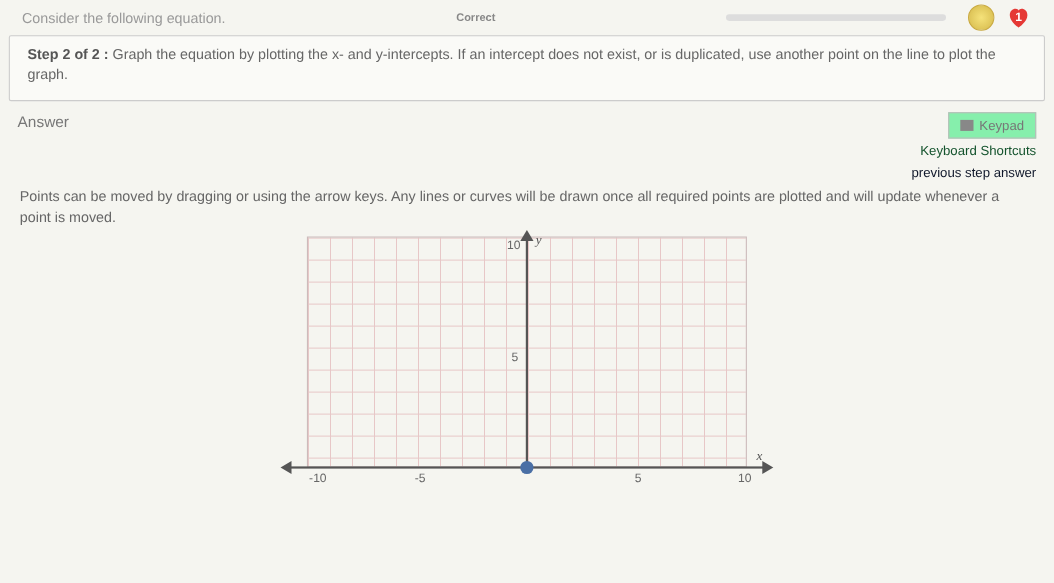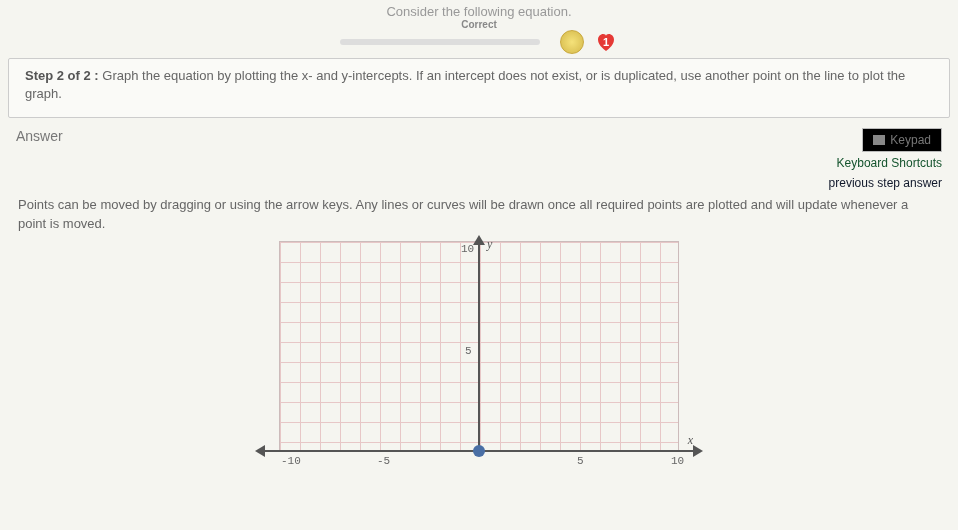--- a/index.html
+++ b/index.html
@@ -9,21 +9,20 @@
       color: #555;
       width: 958px;
       height: 530px;
       overflow: hidden;
     }
     .header-row {
       display: flex;
       justify-content: space-between;
       align-items: center;
       padding: 4px 20px;
-      flex-direction: column;
     }
     .correct-label {
       font-size: 10px;
       color: #888;
       font-weight: bold;
       text-align: center;
       flex: 1;
     }
     .status-icons {
       display: flex;
@@ -77,21 +76,21 @@
       display: flex;
       justify-content: space-between;
       align-items: flex-start;
     }
     .right-controls { text-align: right; }
     .keypad-btn {
       border: 1px solid #bbb;
       padding: 4px 10px;
       font-size: 12px;
       color: #777;
-      background: #000000;
+      background: #86efac;
       display: inline-flex;
       align-items: center;
       gap: 5px;
       cursor: pointer;
     }
     .keypad-btn .kicon {
       width: 12px; height: 10px; background: #888; display:inline-block;
     }
     .kb-shortcuts { font-size: 12px; color: #14532d; margin-top: 4px; cursor: pointer; }
     .prev-step { font-size: 12px; color: #0f172a; text-align: right; padding: 0 16px 6px; cursor: pointer;}
@@ -116,21 +115,21 @@
       border: 1px solid #cbb;
     }
     .y-axis { position:absolute; left: 219px; top:0; width:2px; height:210px; background:#555;}
     .x-axis { position:absolute; left: 0; top:209px; width:440px; height:2px; background:#555;}
     .y-arrow { position:absolute; left:214px; top:-6px; width:0;height:0;border-left:6px solid transparent; border-right:6px solid transparent; border-bottom:10px solid #555;}
     .x-arrow-l { position:absolute; left:-4px; top:204px; width:0;height:0;border-top:6px solid transparent; border-bottom:6px solid transparent; border-right:10px solid #555;}
     .x-arrow-r { position:absolute; right:-4px; top:204px; width:0;height:0;border-top:6px solid transparent; border-bottom:6px solid transparent; border-left:10px solid #555;}
     .axis-label { position:absolute; font-size:12px; font-style:italic; color:#555; font-family:'Times New Roman',serif;}
     .ylab { left:228px; top:-4px; }
     .xlab { right:6px; top:192px; }
-    .tick { position:absolute; font-size:11px; color:#666;font-family:Liberation Mono, monospace;}
+    .tick { position:absolute; font-size:11px; color:#666;}
     .point {
       position: absolute;
       width: 12px; height: 12px;
       background: #4a6fa5;
       border-radius: 50%;
       left: 214px; top: 204px;
       cursor: grab;
     }
   </style>
 </head>

